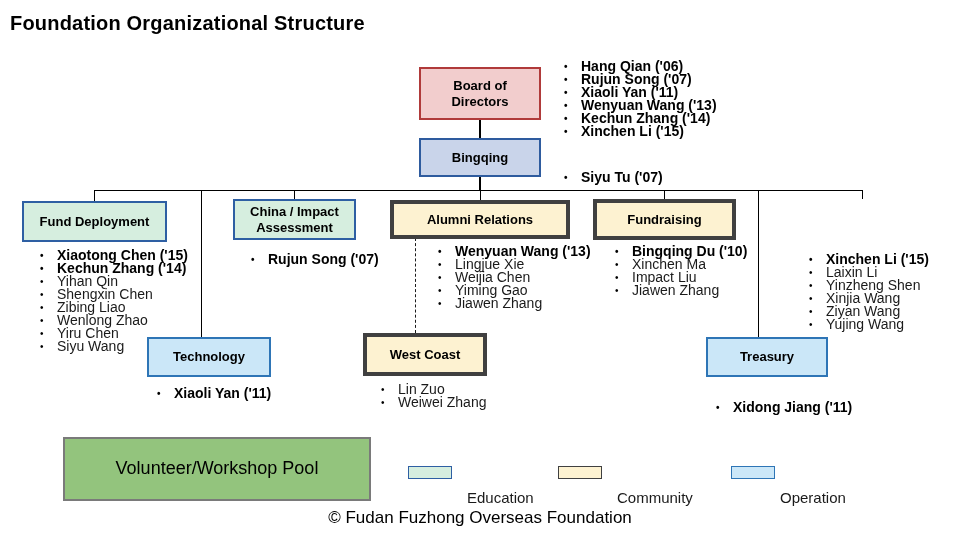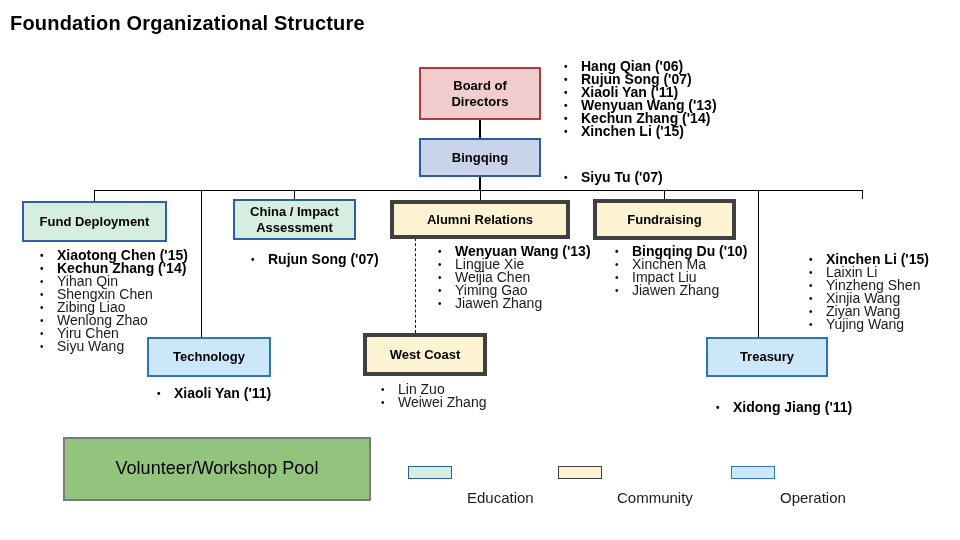--- a/index.html
+++ b/index.html
@@ -141,14 +141,15 @@
 
   <div>
     <div class="lswatch edu" style="left:408px;top:466px"></div>
     <div class="llabel" style="left:467px">Education</div>
     <div class="lswatch com" style="left:558px;top:466px"></div>
     <div class="llabel" style="left:617px">Community</div>
     <div class="lswatch op" style="left:723px;top:466px"></div>
     <div class="llabel" style="left:780px">Operation</div>
   </div>
 
+  <div class="footer">© Fudan Fuzhong Overseas Foundation</div>
 
 </div>
 
 </body></html>

